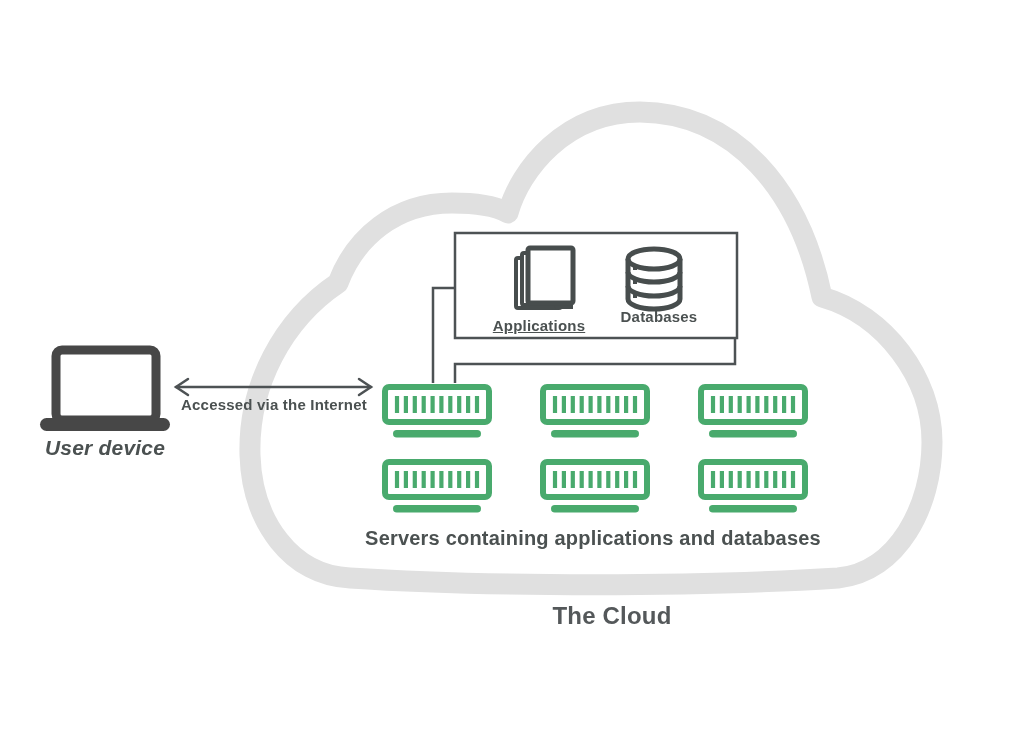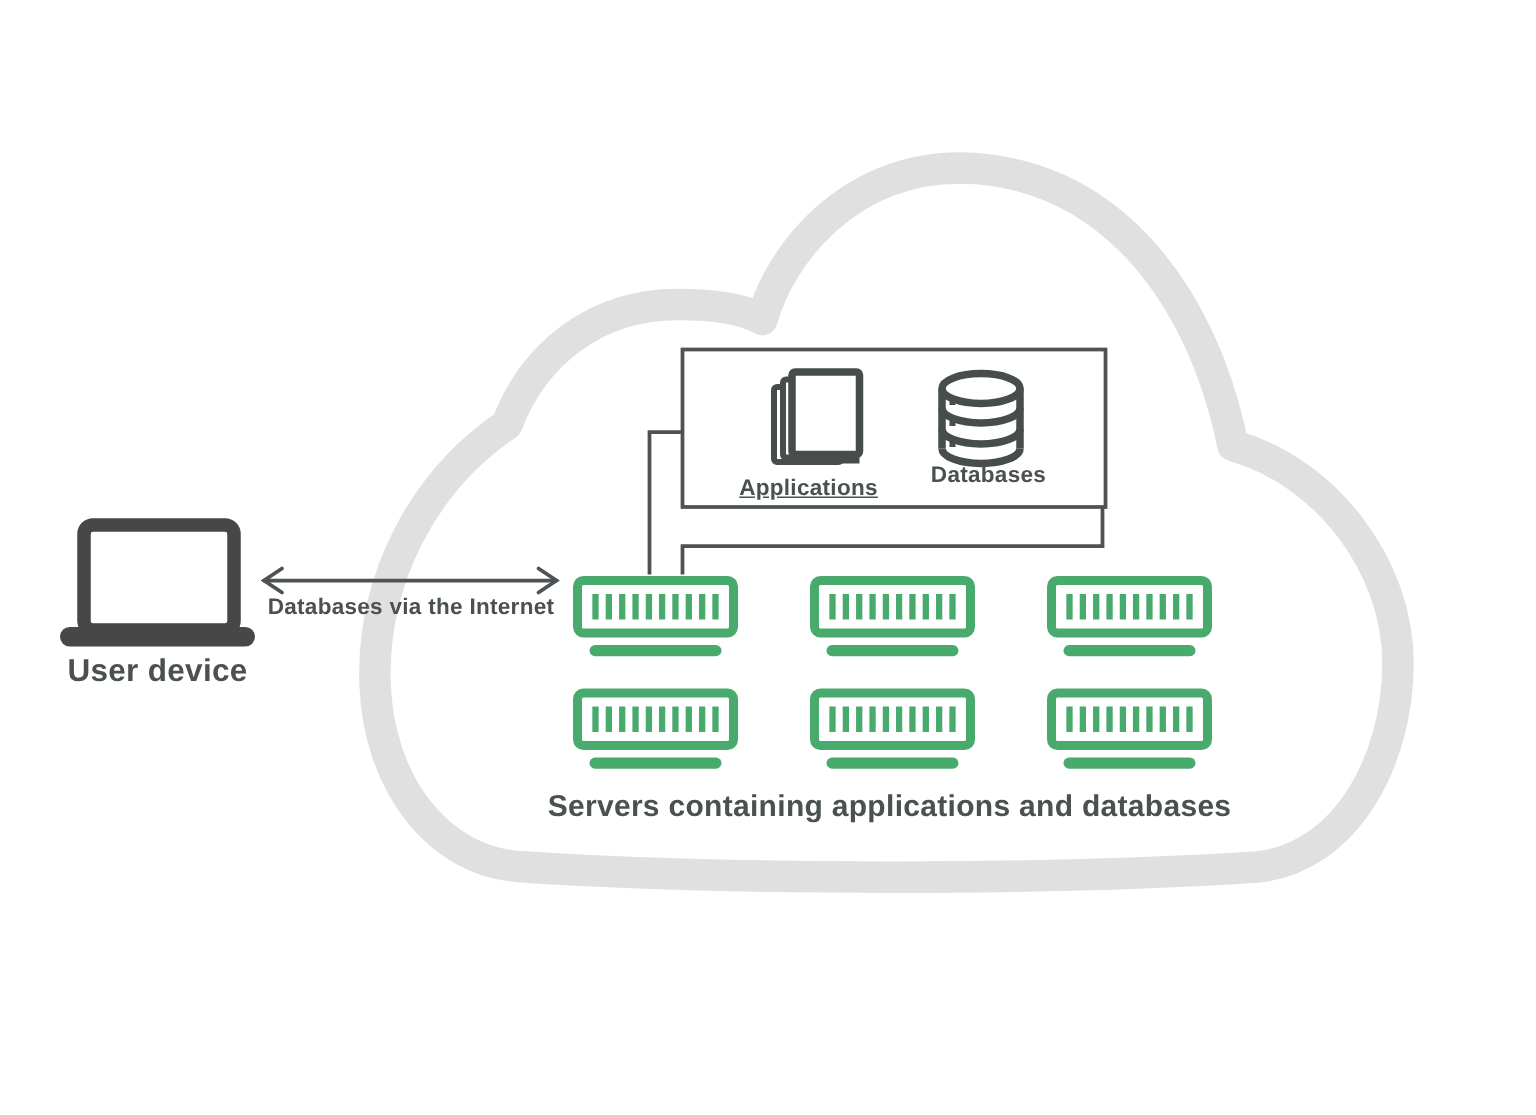--- a/index.html
+++ b/index.html
@@ -45,21 +45,21 @@
   .page { fill: #ffffff; stroke: var(--ink, #474d4d); }
 
   .lbl {
     position: absolute;
     transform: translateX(-50%);
     font-weight: 700;
     color: var(--text, #4b5151);
     white-space: nowrap;
     letter-spacing: 0.2px;
   }
-  .lbl-user      { left: 105px; top: 436px; font-size: 21px; }
+  .lbl-user      { left: 105px; top: 436px; font-size: 21px; font-style: italic; }
   .lbl-internet  { left: 274px; top: 396px; font-size: 15px; }
   .lbl-apps      { left: 539px; top: 317px; font-size: 15px; text-decoration: underline; }
   .lbl-db        { left: 659px; top: 308px; font-size: 15px; }
   .lbl-caption   { left: 593px; top: 527px; font-size: 20px; }
   .lbl-title     { left: 612px; top: 602px; font-size: 24px; color: var(--title-text, #54585a); }
 </style>
 </head>
 <body>
 
 <div class="stage">
@@ -136,18 +136,19 @@
       <use href="#srv" x="382" y="384"></use>
       <use href="#srv" x="540" y="384"></use>
       <use href="#srv" x="698" y="384"></use>
       <use href="#srv" x="382" y="459"></use>
       <use href="#srv" x="540" y="459"></use>
       <use href="#srv" x="698" y="459"></use>
     </g>
   </svg>
 
   <div class="lbl lbl-user">User device</div>
-  <div class="lbl lbl-internet">Databases via the Internet</div>
+  <div class="lbl lbl-internet">Accessed via the Internet</div>
   <div class="lbl lbl-apps">Applications</div>
   <div class="lbl lbl-db">Databases</div>
   <div class="lbl lbl-caption">Servers containing applications and databases</div>
+  <div class="lbl lbl-title">The Cloud</div>
 
 </div>
 
 </body></html>

